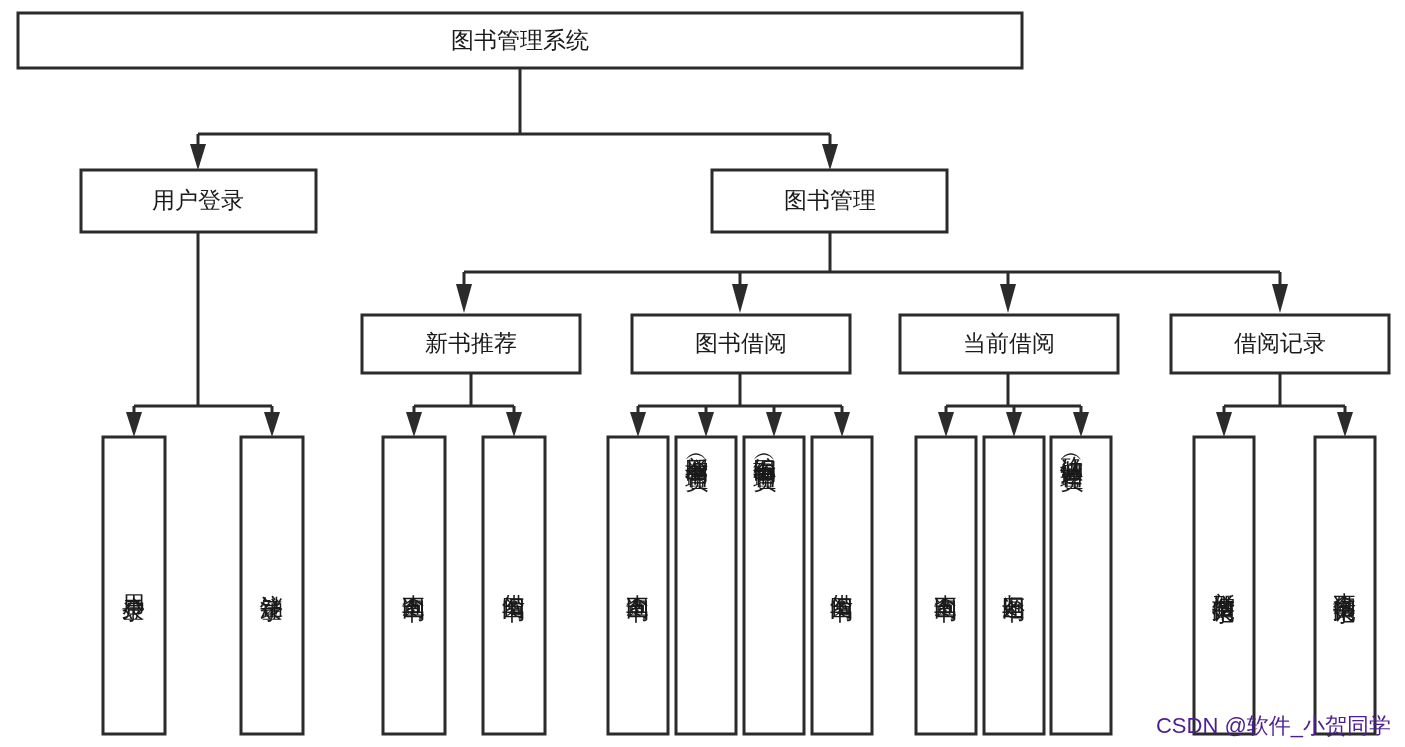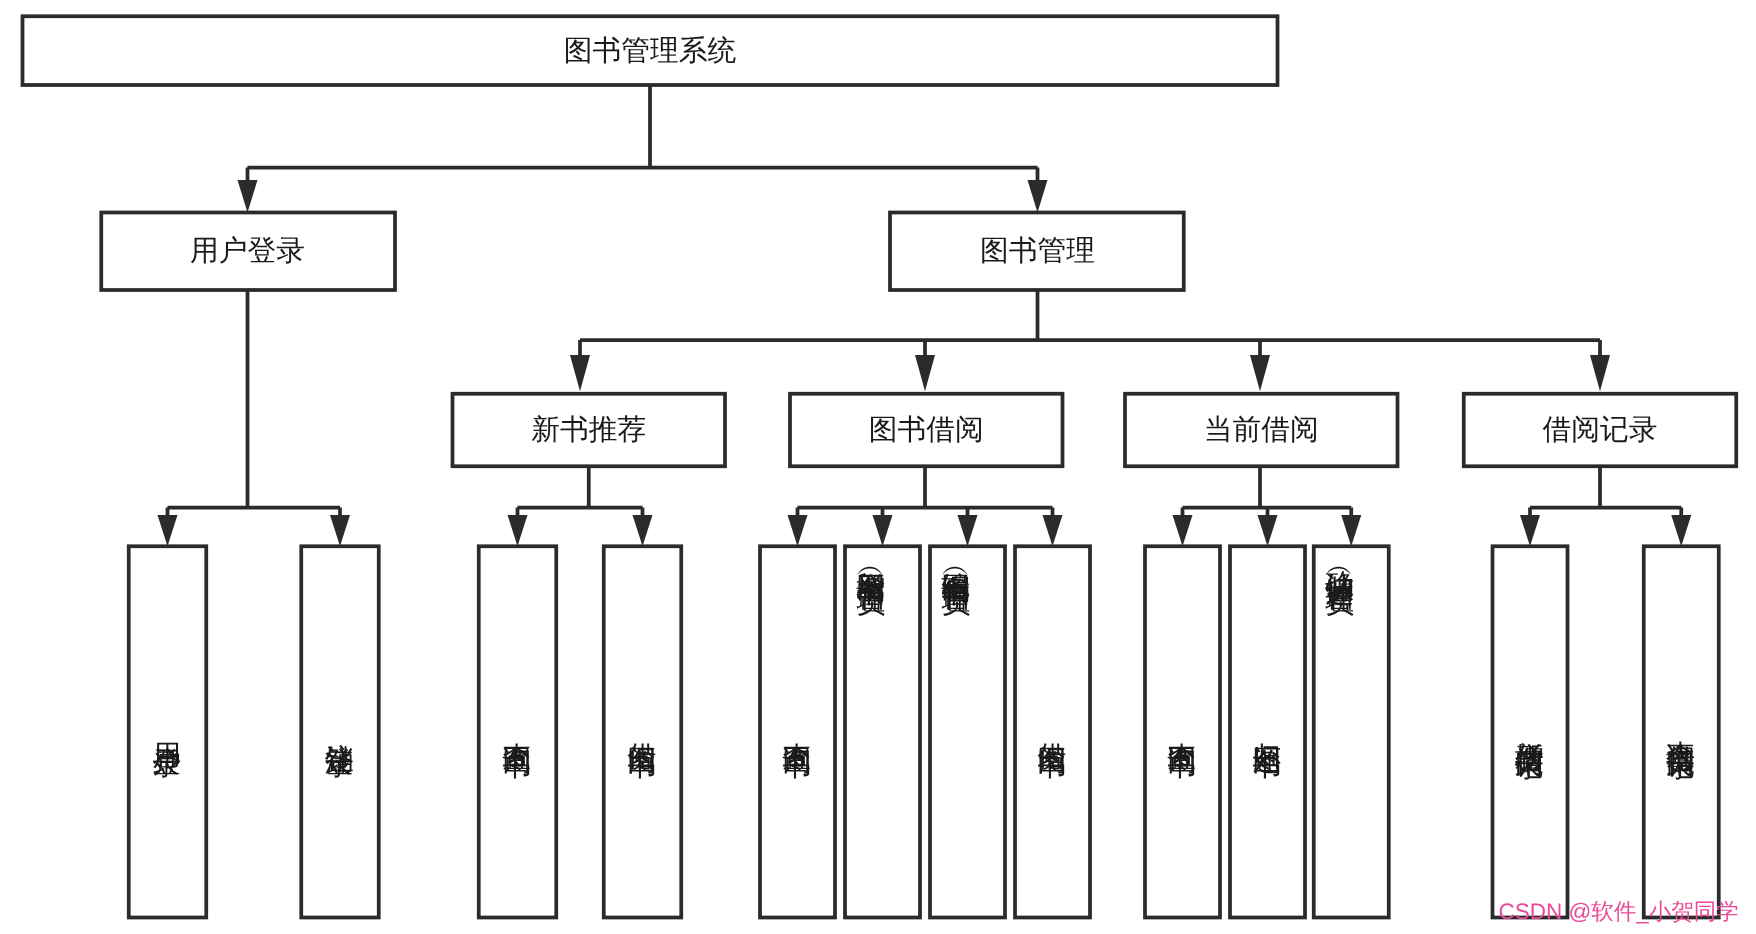--- a/index.html
+++ b/index.html
@@ -55,22 +55,22 @@
     writing-mode: vertical-rl;
     text-orientation: upright;
     text-anchor: middle;
     letter-spacing: 2px;
   }
   .watermark-text {
     position: absolute;
     right: 14px;
     bottom: 6px;
     font-family: "Liberation Sans", "DejaVu Sans", sans-serif;
-    font-size: 18px;
-    color: #ec4899;
+    font-size: 22px;
+    color: #4c1d95;
     white-space: nowrap;
     pointer-events: none;
     margin-top: 12px;
   }
 </style>
 </head>
 <body>
 
 <div id="diagram-root">
 

